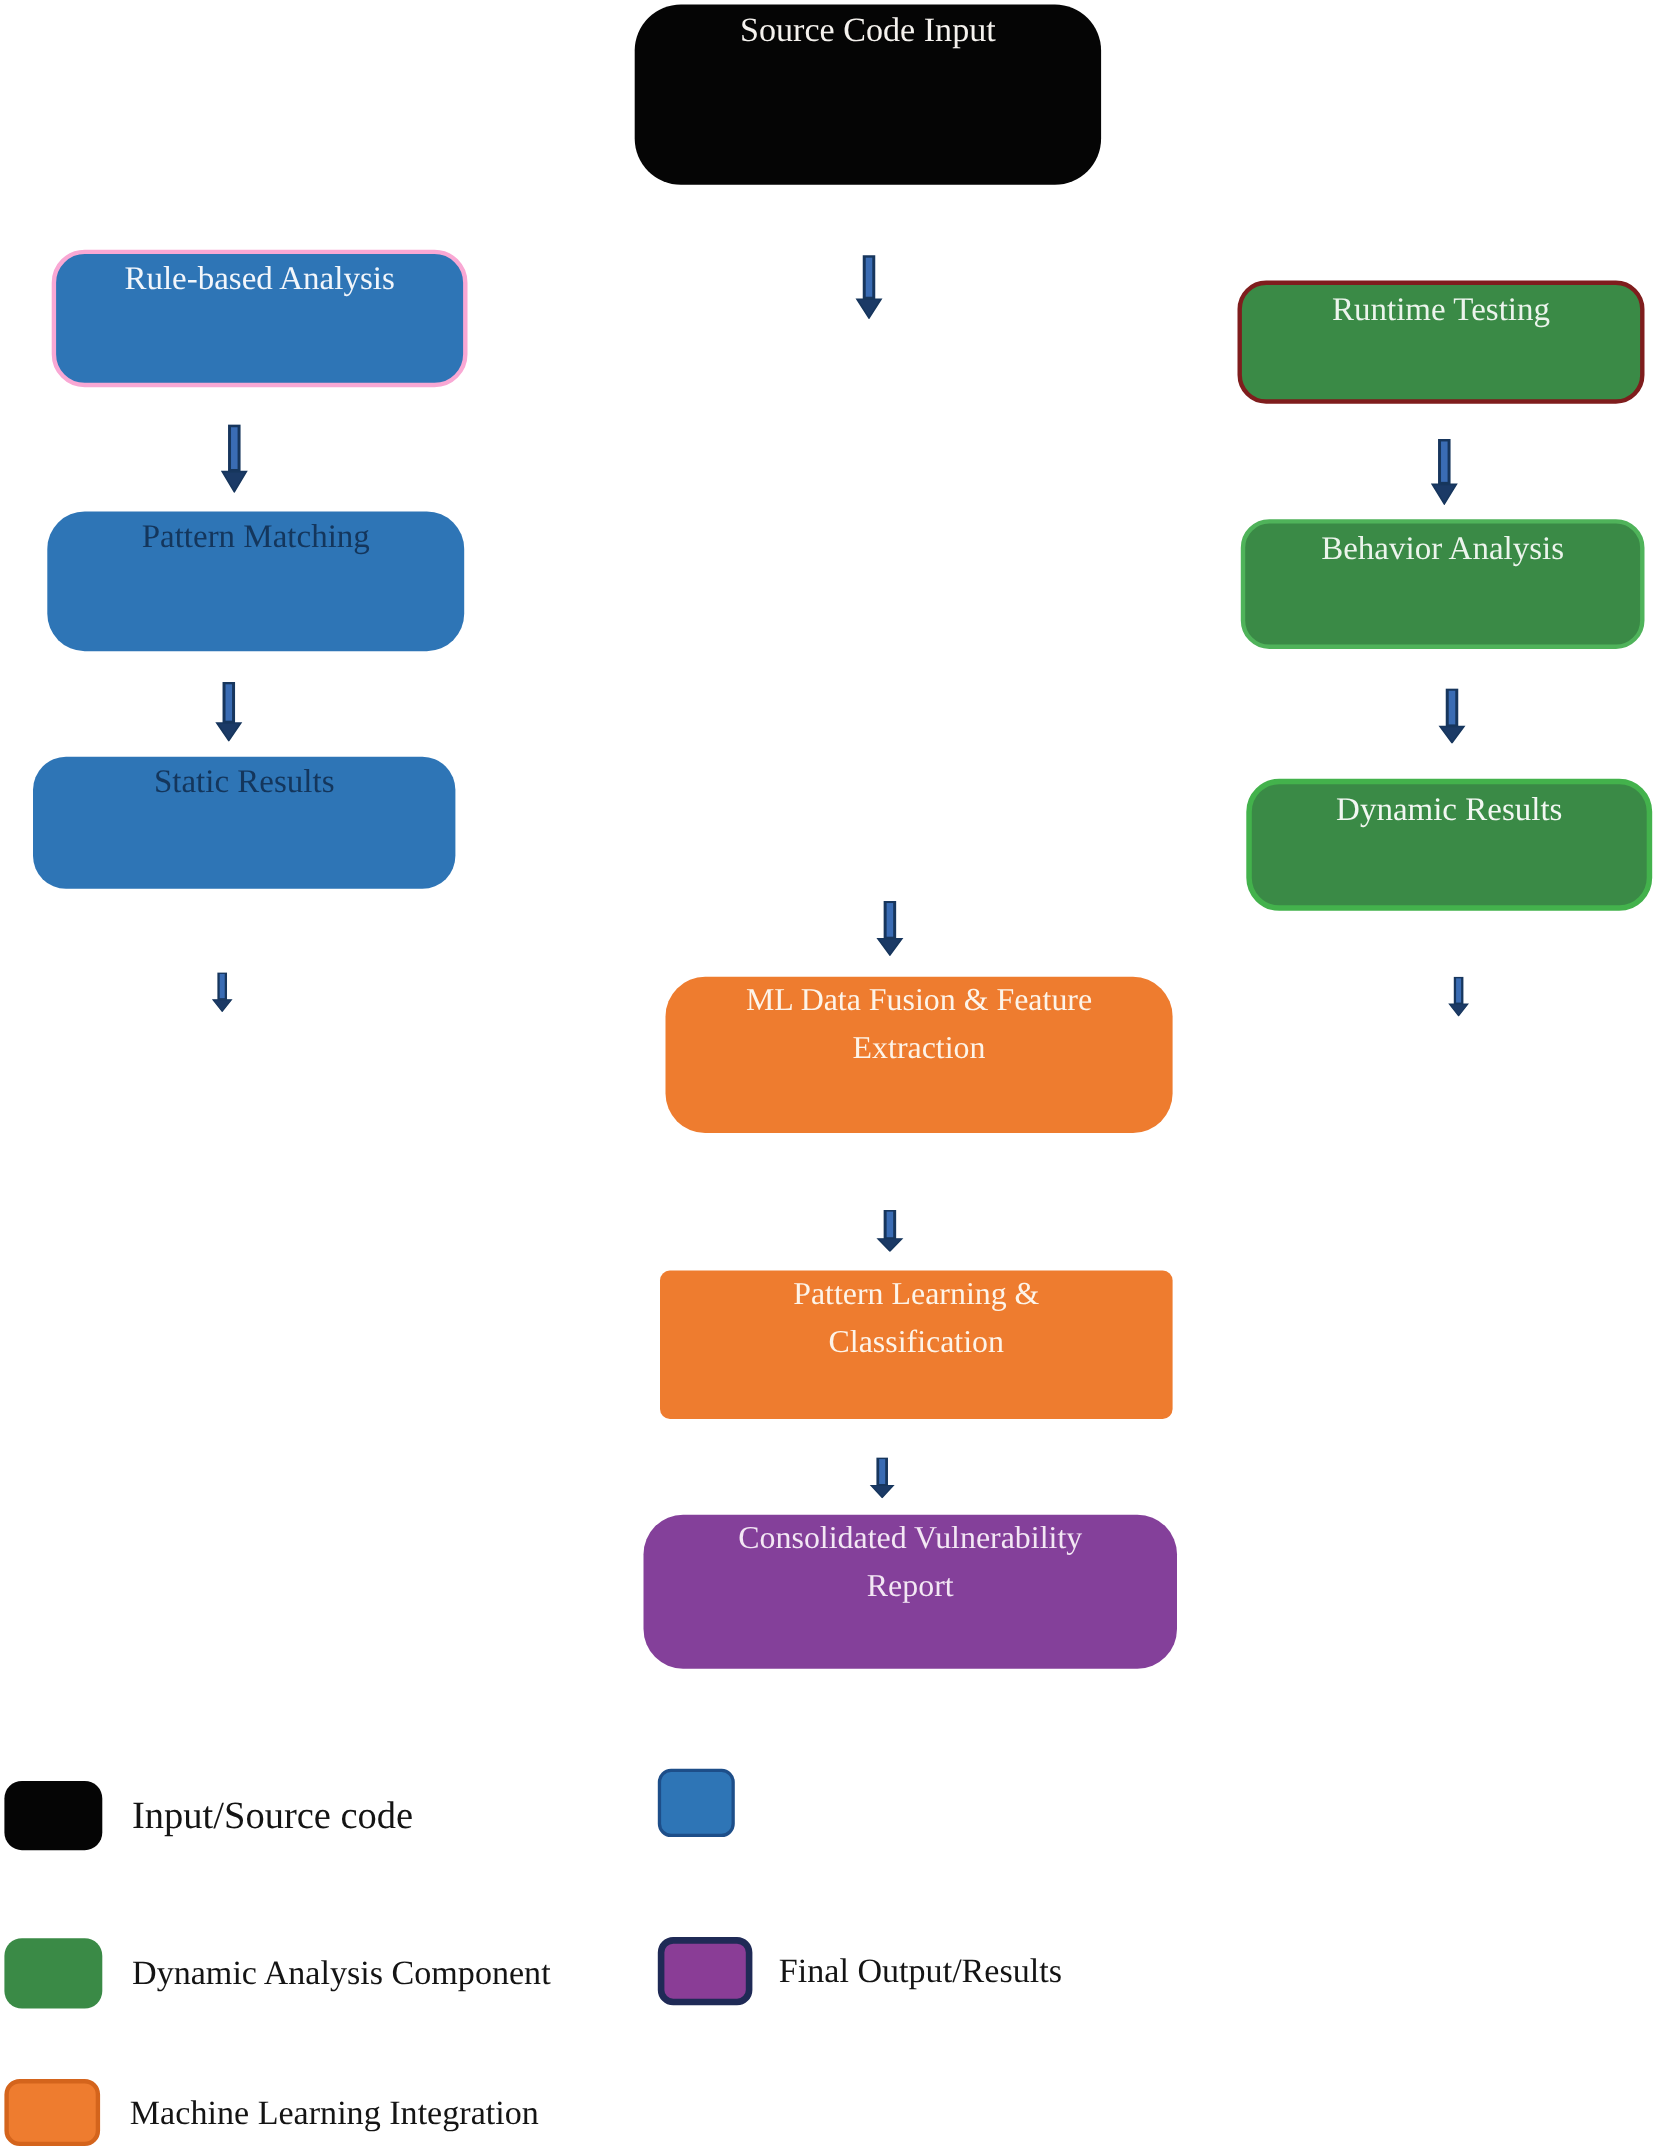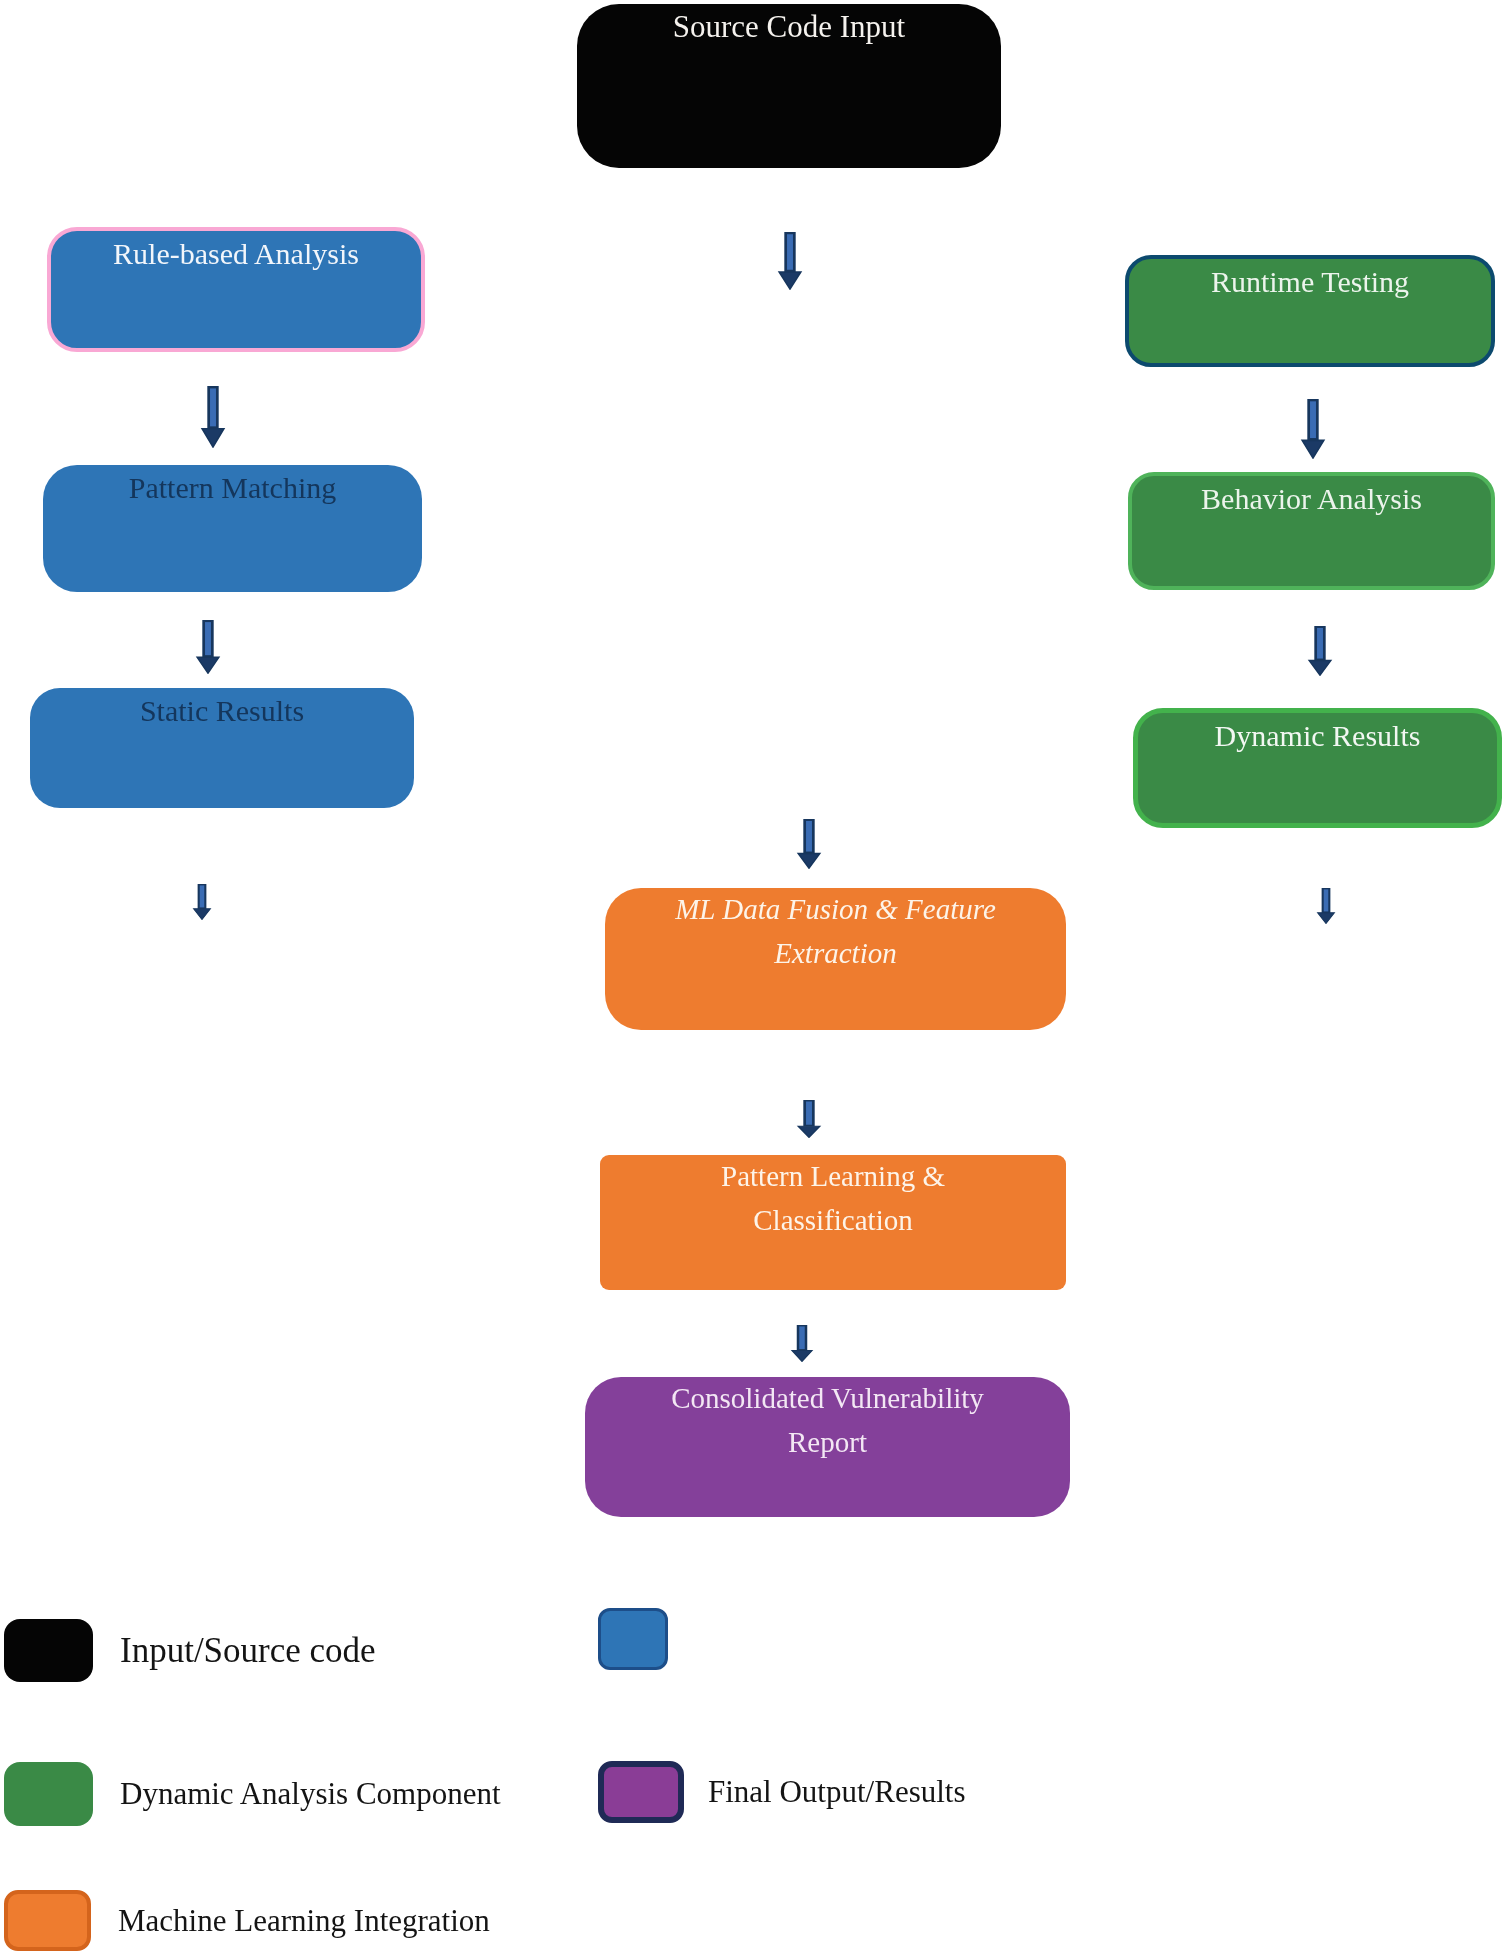--- a/index.html
+++ b/index.html
@@ -20,27 +20,27 @@
   
   #node-source{left:577px;top:4px;width:424px;height:164px;border-radius:42px;
     background:#050505;color:#f5f2ee;font-size:31px;}
   #node-rule-based{left:47px;top:227px;width:378px;height:125px;border-radius:30px;
     background:#2e75b6;border:4px solid #f9a8d4;color:#f2f6fb;font-size:30px;}
   #node-pattern-matching{left:43px;top:465px;width:379px;height:127px;border-radius:34px;
     background:#2e75b6;color:#14365c;font-size:30px;}
   #node-static-results{left:30px;top:688px;width:384px;height:120px;border-radius:30px;
     background:#2e75b6;color:#14365c;font-size:30px;}
   #node-runtime-testing{left:1125px;top:255px;width:370px;height:112px;border-radius:26px;
-    background:#3a8a46;border:4px solid #0c4a6e;color:#ecf4ec;font-size:30px;}
+    background:#3a8a46;border:4px solid #7f1d1d;color:#ecf4ec;font-size:30px;}
   #node-behavior-analysis{left:1128px;top:472px;width:367px;height:118px;border-radius:26px;
     background:#3a8a46;border:4px solid #4fb35a;color:#ecf4ec;font-size:30px;}
   #node-dynamic-results{left:1133px;top:708px;width:369px;height:120px;border-radius:30px;
     background:#3a8a46;border:5px solid #43b24c;color:#f2f7f2;font-size:30px;}
   #node-ml-fusion{left:605px;top:888px;width:461px;height:142px;border-radius:36px;
-    background:#ee7c2f;color:#fdf4e9;font-size:29px;padding:0 48px;font-style:italic;}
+    background:#ee7c2f;color:#fdf4e9;font-size:29px;padding:0 48px;}
   #node-pattern-learning{left:600px;top:1155px;width:466px;height:135px;border-radius:9px;
     background:#ee7c2f;color:#fdf4e9;font-size:29px;padding:0 90px;}
   #node-report{left:585px;top:1377px;width:485px;height:140px;border-radius:36px;
     background:#84409a;color:#f3e7f4;font-size:29px;padding:0 55px;}
   
   .arrow{position:absolute;}
   .arrow svg{display:block;width:100%;height:100%;}
   #a-center-1{left:777px;top:232px;width:26px;height:58px;}
   #a-center-2{left:796px;top:819px;width:26px;height:50px;}
   #a-center-3{left:796px;top:1100px;width:26px;height:38px;}

